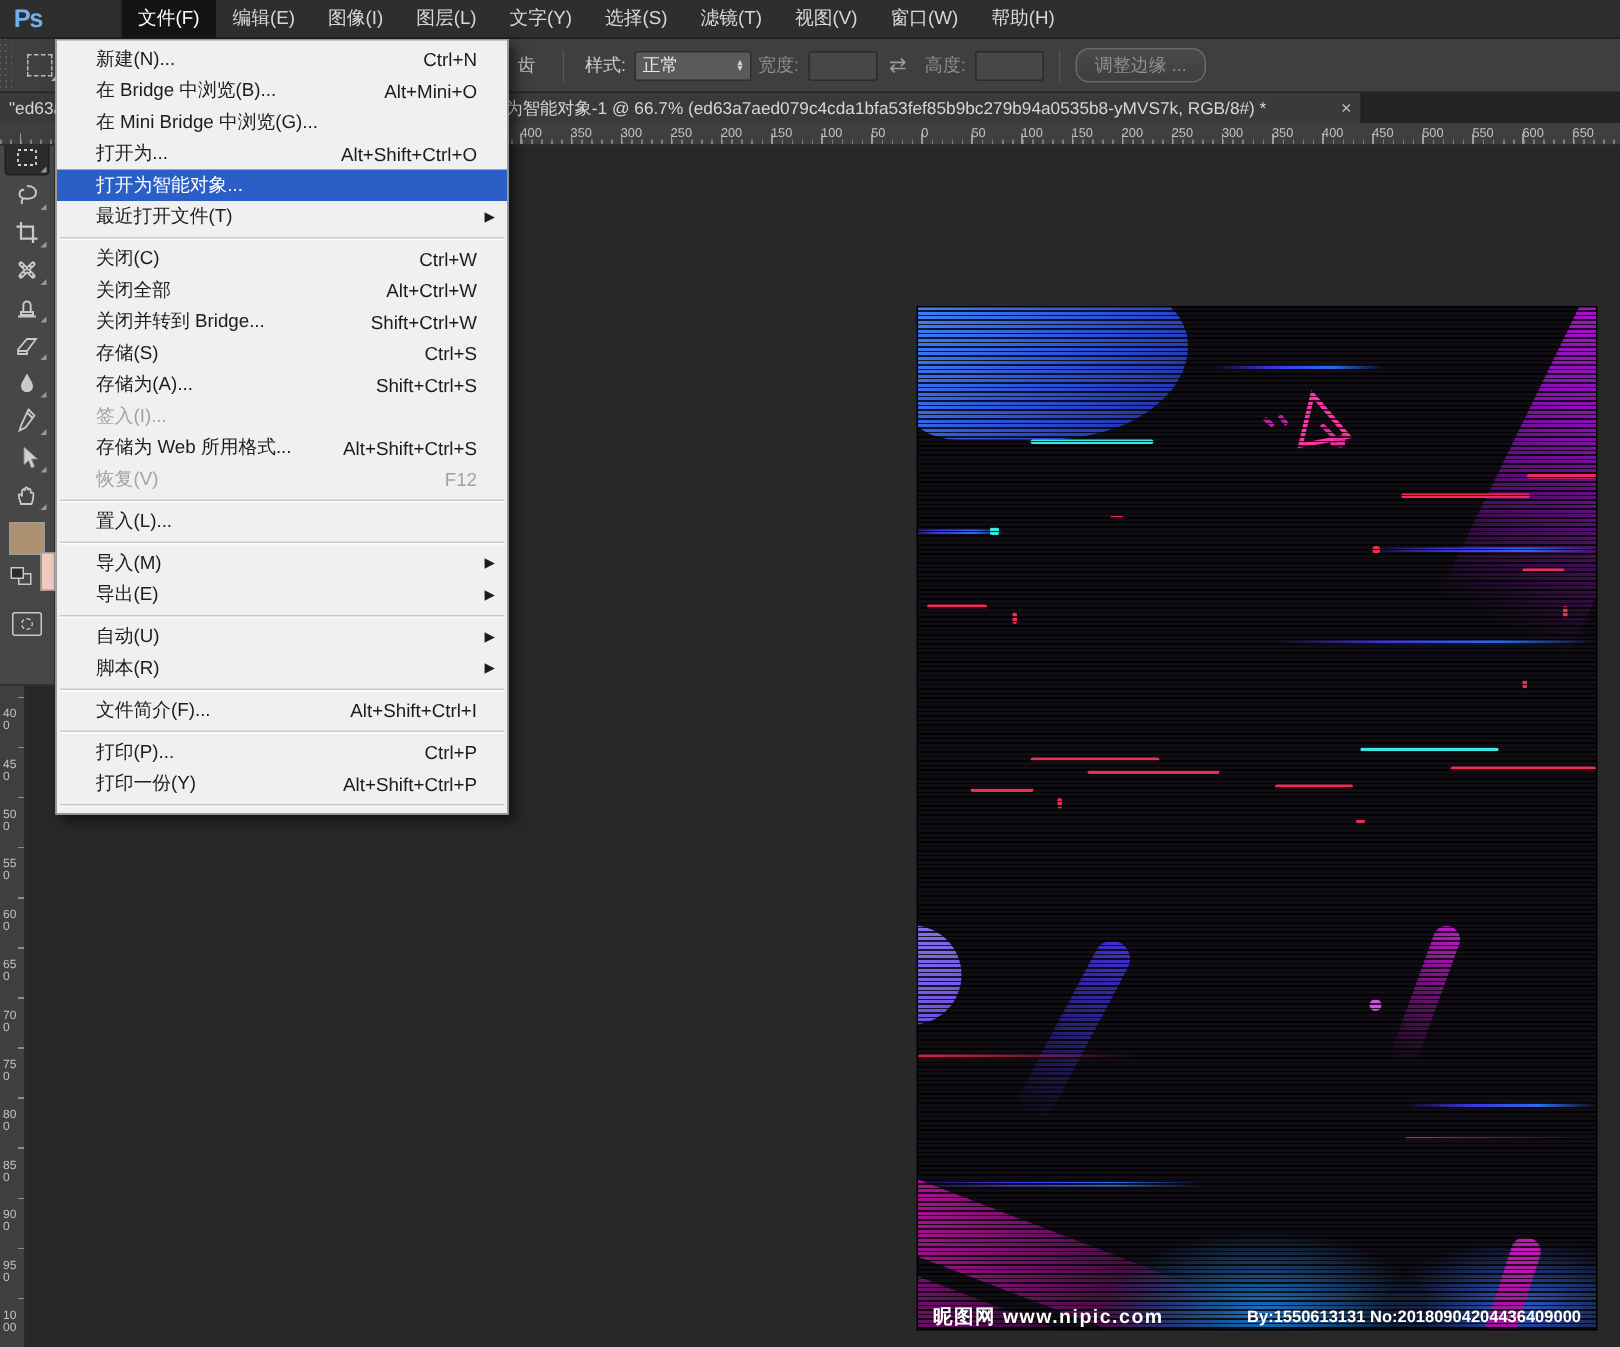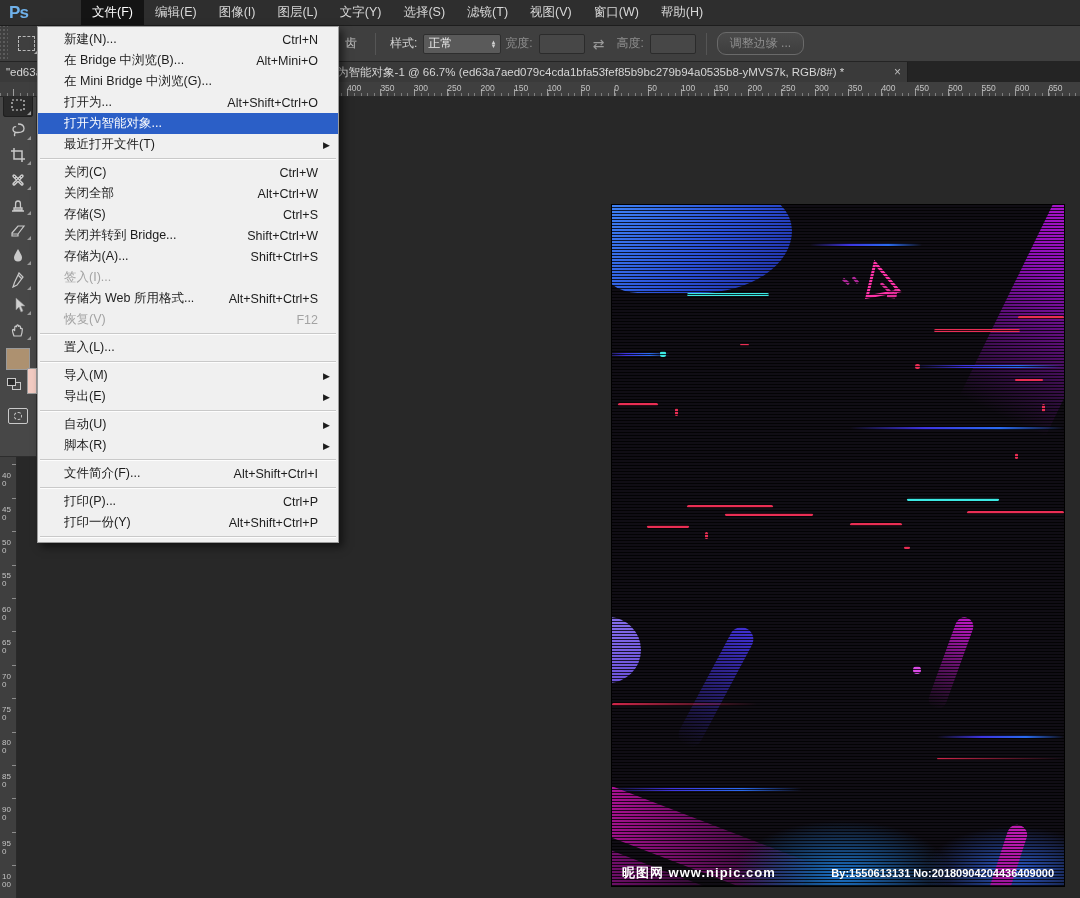--- a/index.html
+++ b/index.html
@@ -119,21 +119,21 @@
     background:linear-gradient(180deg,#c01bb3,#8a1290); }
   .dot-magenta { left:301px; top:461px; width:8px; height:8px; border-radius:50%; background:#d84ae4; }
   .wedge1 { left:-70px; top:608px; width:270px; height:48px; transform:rotate(21deg);
     background:linear-gradient(90deg,#d012b0,rgba(90,8,120,.15)); }
   .wedge2 { left:-80px; top:655px; width:200px; height:42px; transform:rotate(21deg);
     background:linear-gradient(90deg,#a80f9a,rgba(70,8,100,.1)); }
   .teal-glow { left:120px; top:615px; width:220px; height:110px; border-radius:50%;
     background:radial-gradient(ellipse at center,#1b72c8 0%,rgba(20,80,160,0) 70%); }
   .blue-glow-right { right:-40px; bottom:-30px; width:180px; height:90px; border-radius:50%;
     background:radial-gradient(ellipse at center,#2a57c8 0%,rgba(30,60,160,0) 70%); }
-  .watermark { position:absolute; left:0; right:0; bottom:0; height:26px; z-index:3;
+  .watermark { position:absolute; left:0; right:0; bottom:0; height:16px; z-index:3;
     display:flex; align-items:center; justify-content:space-between; padding:0 10px; }
   .wm-left { font-size:13px; font-weight:bold; color:#ffffff; letter-spacing:1px; }
   .wm-right { font-size:11px; font-weight:bold; color:#ffffff; }
 
   
   .menu-popup { position:absolute; left:37px; top:26px; width:302px; background:#f0f0f0;
     border:1px solid #9b9b9b; box-shadow:4px 4px 8px rgba(0,0,0,.55); z-index:60; padding:2px 0; }
   .menu-item { height:21px; display:flex; align-items:center; padding:0 8px 0 26px;
     font-size:12.5px; color:#1c1c1c; }
   .menu-item .label { flex:1; white-space:nowrap; }
@@ -459,32 +459,32 @@
           <span class="shortcut">Ctrl+W</span>
           <span class="arrow"></span>
         </div>
 
         <div class="menu-item" style="--i: 9;">
           <span class="label">关闭全部</span>
           <span class="shortcut">Alt+Ctrl+W</span>
           <span class="arrow"></span>
         </div>
 
+        <div class="menu-item" style="--i: 10;">
+          <span class="label">关闭并转到 Bridge...</span>
+          <span class="shortcut">Shift+Ctrl+W</span>
+          <span class="arrow"></span>
+        </div>
+
         <div class="menu-item" style="--i: 11;">
           <span class="label">存储(S)</span>
           <span class="shortcut">Ctrl+S</span>
           <span class="arrow"></span>
         </div>
 
-        <div class="menu-item" style="--i: 10;">
-          <span class="label">关闭并转到 Bridge...</span>
-          <span class="shortcut">Shift+Ctrl+W</span>
-          <span class="arrow"></span>
-        </div>
-
         <div class="menu-item" style="--i: 12;">
           <span class="label">存储为(A)...</span>
           <span class="shortcut">Shift+Ctrl+S</span>
           <span class="arrow"></span>
         </div>
 
         <div class="menu-item disabled" style="--i: 13;">
           <span class="label">签入(I)...</span>
           <span class="shortcut"></span>
           <span class="arrow"></span>

